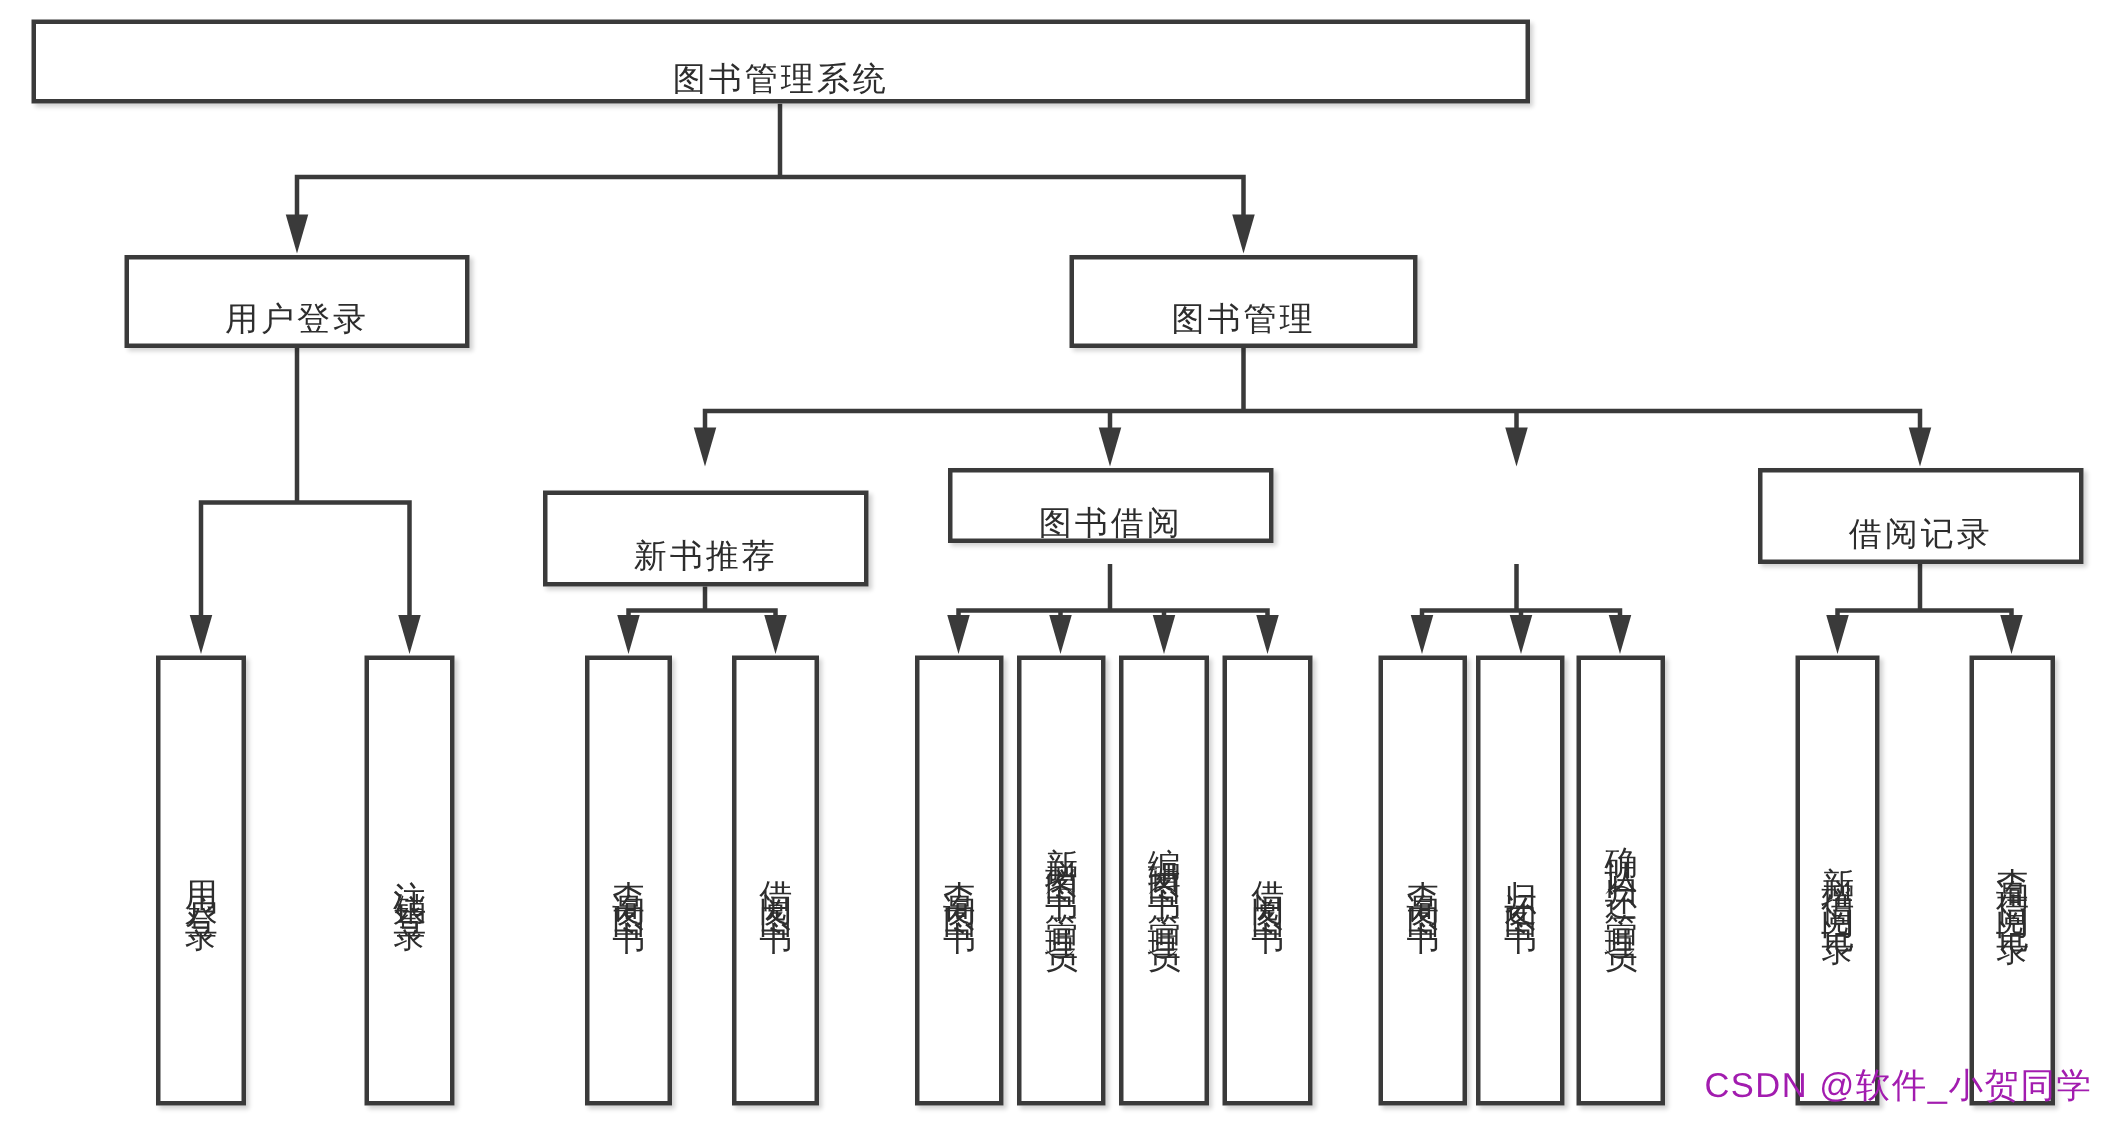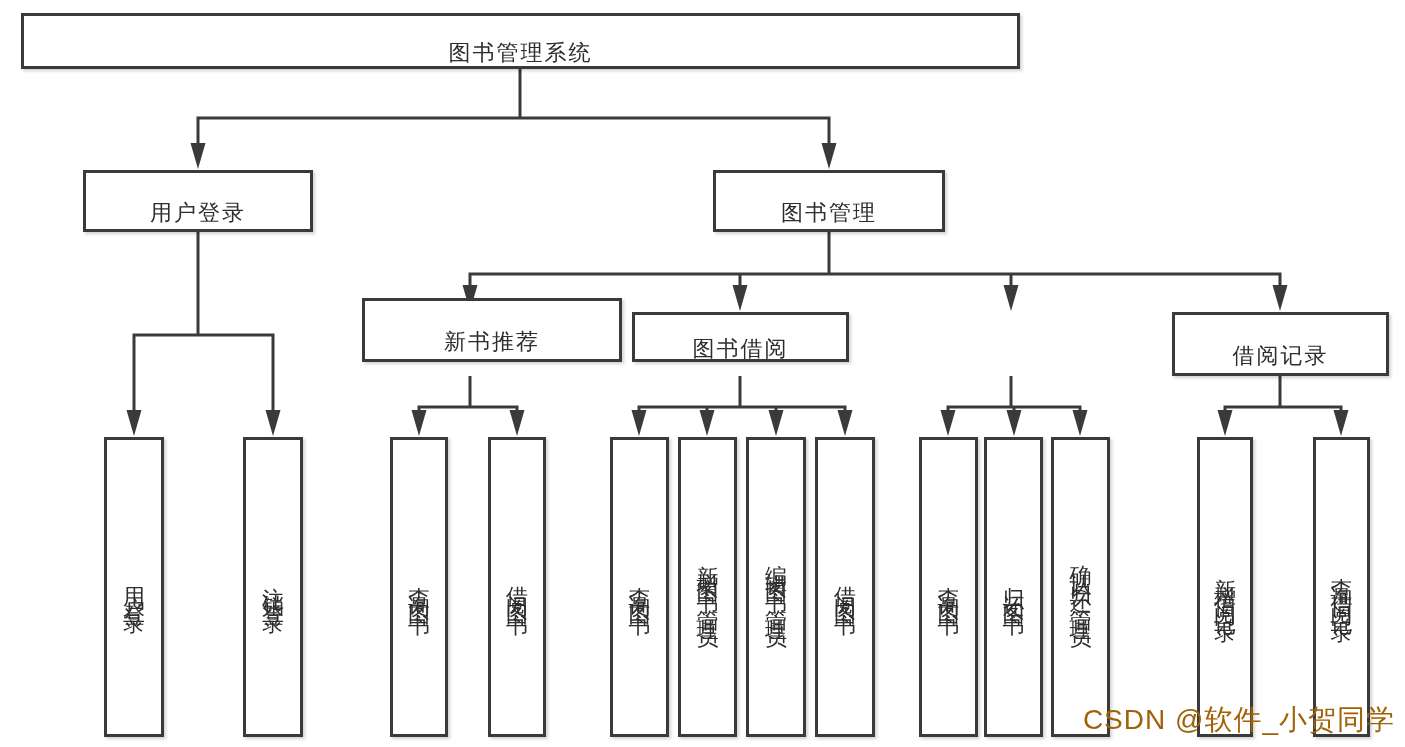--- a/index.html
+++ b/index.html
@@ -41,23 +41,23 @@
     font-size: 22px;
     letter-spacing: 9px;
     line-height: 1.1;
     color: #2d2d2d;
     white-space: nowrap;
   }
   .watermark {
     position: absolute;
     right: 10px;
     bottom: 8px;
-    font-size: 28px;
+    font-size: 23px;
     letter-spacing: 1px;
-    color: #a16207;
+    color: #a21caf;
     z-index: 6;
     white-space: nowrap;
     margin-top: 20px;
   }
 </style>
 </head>
 <body>
 
 <div id="stage">
 
@@ -118,21 +118,21 @@
     <span class="htext">图书管理系统</span>
   </div>
 
   <div class="box" style="left:83px;top:170px;width:230px;height:62px">
     <span class="htext">用户登录</span>
   </div>
   <div class="box" style="left:713px;top:170px;width:232px;height:62px">
     <span class="htext">图书管理</span>
   </div>
 
-  <div class="box" style="left:362px;top:298px;width:260px;height:64px">
+  <div class="box" style="left:362px;top:327px;width:217px;height:64px">
     <span class="htext">新书推荐</span>
   </div>
   <div class="box" style="left:632px;top:312px;width:217px;height:50px">
     <span class="htext">图书借阅</span>
   </div>
   <div class="box" style="left:1172px;top:312px;width:217px;height:64px">
     <span class="htext">借阅记录</span>
   </div>
 
   <div class="box" style="left:104px;top:437px;width:60px;height:300px">

